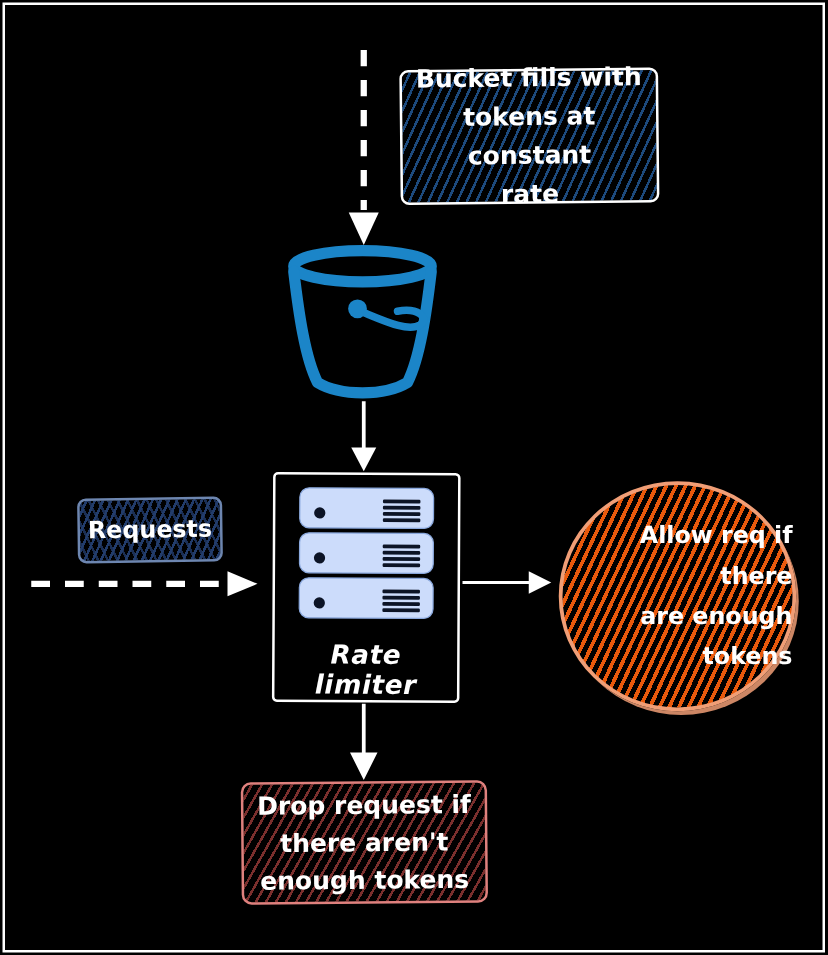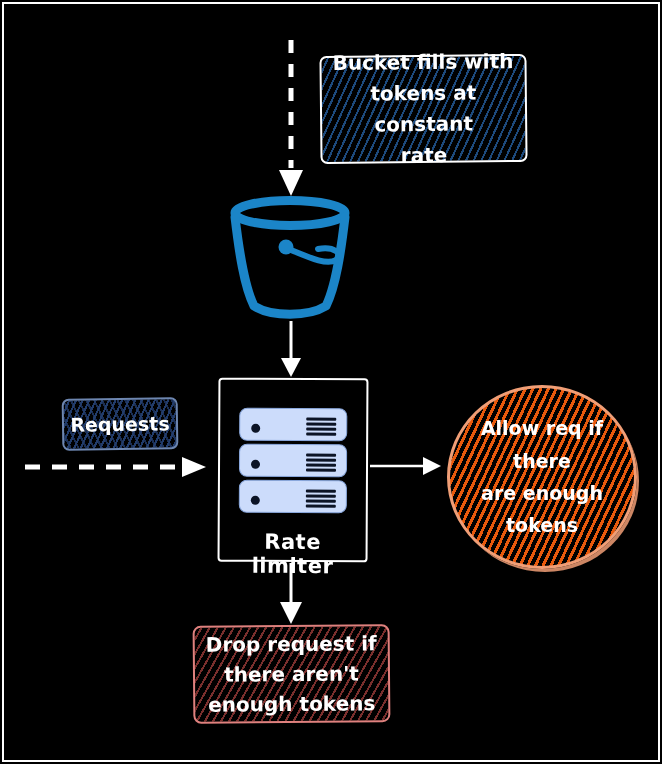--- a/index.html
+++ b/index.html
@@ -24,22 +24,23 @@
   }
   .note-fill .node-text{font-size:20px;line-height:1.55;}
 
   
   .bucket-wrap{position:absolute;left:226px;top:196px;width:132px;height:126px;z-index:2;}
 
   
   .rate-limiter{
     left:218px;top:378px;width:150px;height:184px;
     border:2.5px solid #fff;border-radius:4px;
-    flex-direction:column;justify-content:space-between;
+    flex-direction:column;justify-content:flex-end;
     transform:rotate(0.3deg);
+    font-style:italic;
   }
   .server-stack{margin-top:28px;width:108px;}
   .server-row{
     position:relative;width:108px;height:33px;margin-bottom:3px;
     background:#ccdcfb;border:1px solid #8aa8dd;border-radius:8px;box-sizing:border-box;
   }
   .server-dot{
     position:absolute;left:11px;bottom:7px;width:9px;height:9px;border-radius:50%;background:#0c1426;
   }
   .server-vents{position:absolute;right:10px;top:50%;transform:translateY(-42%);}
@@ -57,21 +58,21 @@
   }
   .note-requests .node-text{font-size:19px;}
 
   
   .outcome-allow{
     left:447px;top:385px;width:190px;height:184px;border-radius:50%;
     border:3px solid #f09e76;
     background:repeating-linear-gradient(115deg,transparent 0 4px,#e8590c 4px 7px);
     box-shadow:3px 4px 0 -1px rgba(240,158,118,0.85);
   }
-  .outcome-allow .node-text{font-size:19px;line-height:1.7;}
+  .outcome-allow .node-text{font-size:19px;line-height:1.7;text-align:right;}
 
   
   .outcome-drop{
     left:193px;top:625px;width:197px;height:98px;
     border:2.5px solid #df817e;border-radius:8px;
     background:repeating-linear-gradient(120deg,transparent 0 5px,#7a2f2d 5px 7px);
     transform:rotate(-0.5deg);
   }
   .outcome-drop .node-text{font-size:20px;line-height:1.5;}
 </style>

